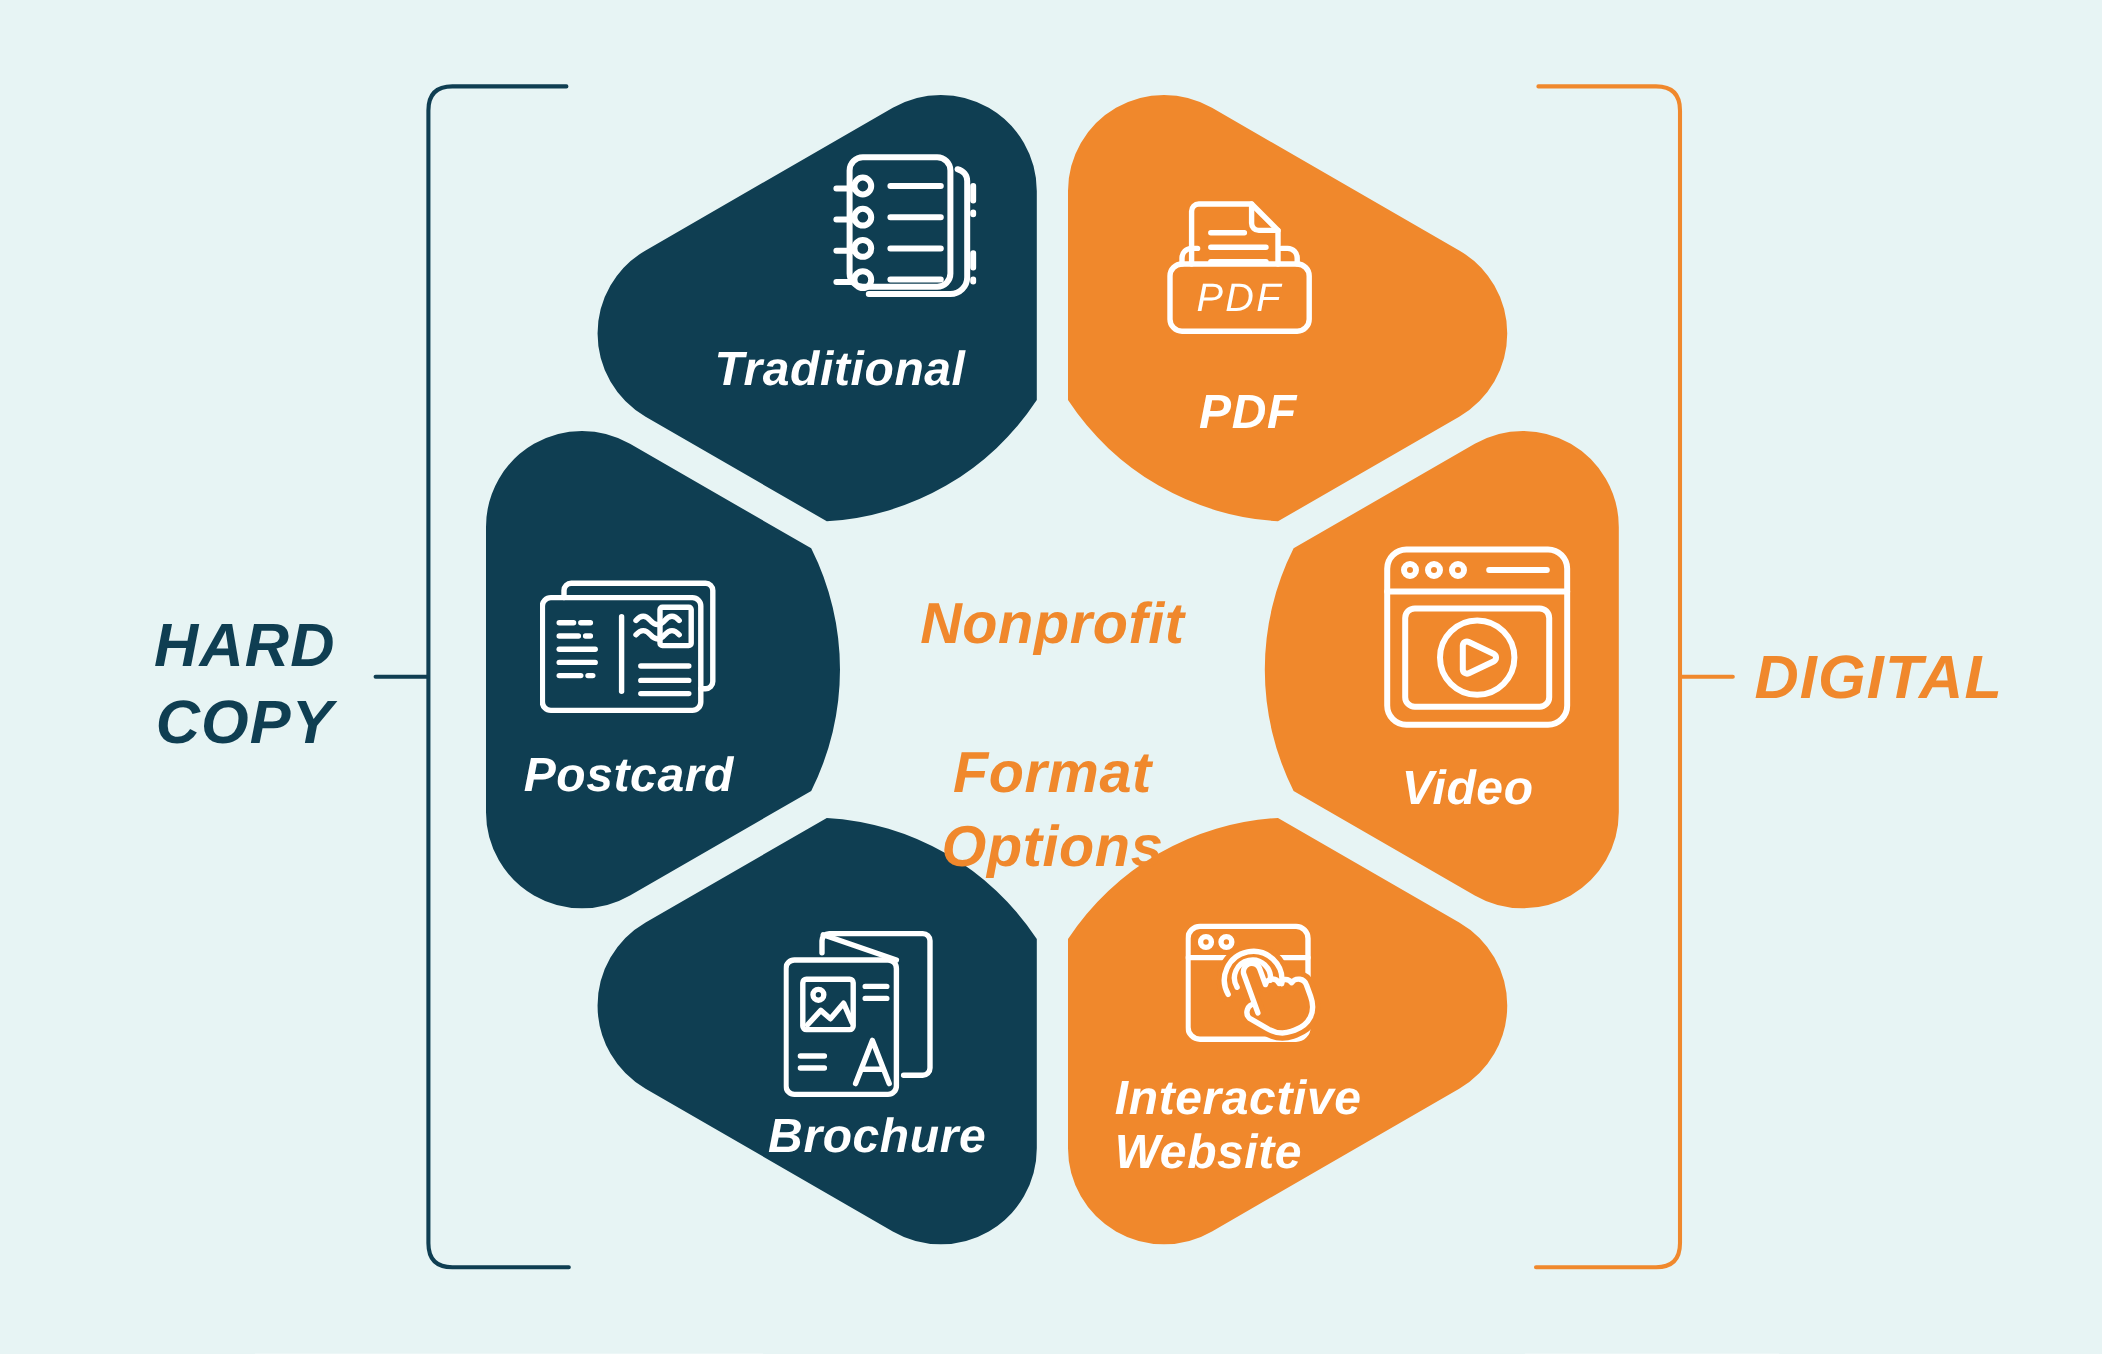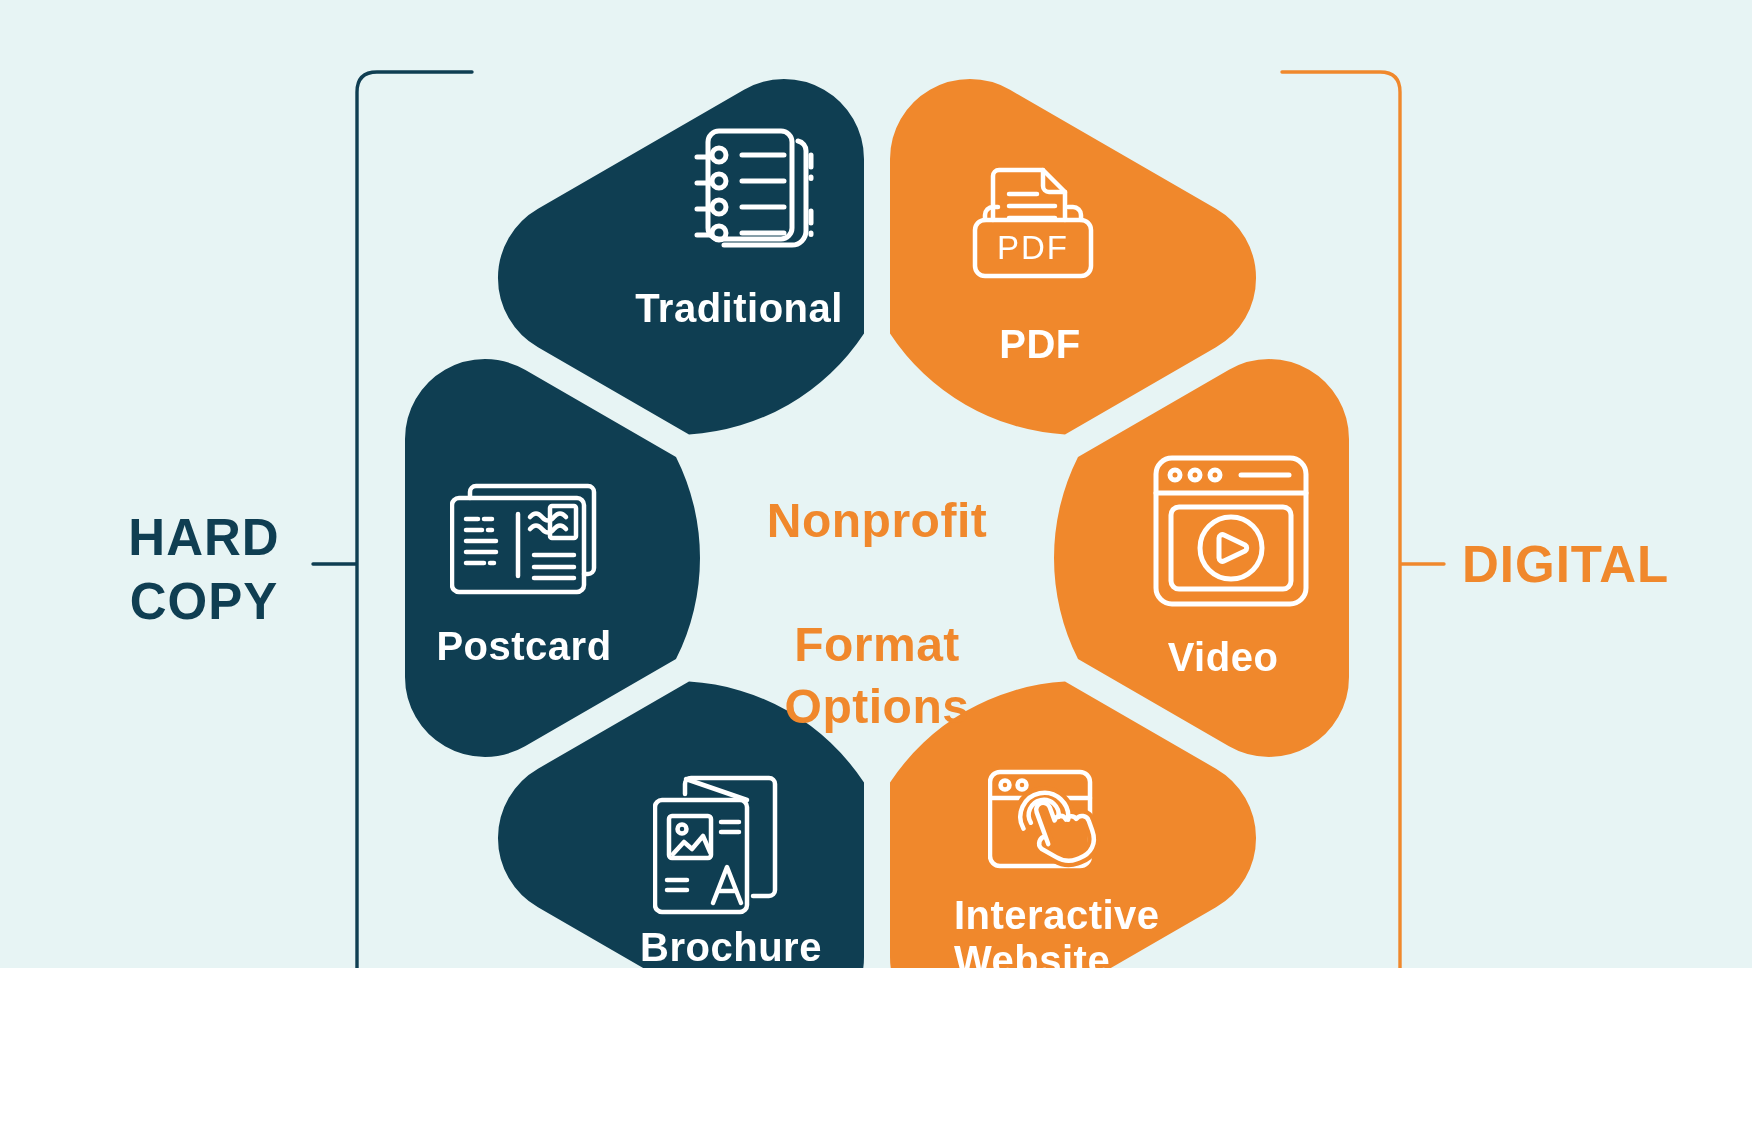--- a/index.html
+++ b/index.html
@@ -1,22 +1,22 @@
 <!DOCTYPE html>
 <html><head>
 <meta charset="utf-8">
 <style>
   html,body{margin:0;padding:0;}
   body{font-family:"Liberation Sans", sans-serif;}
-  .stage{position:relative;width:1752px;height:968px;overflow:hidden;background:#e7f4f4;}
+  .stage{position:relative;width:1752px;height:1128px;overflow:hidden;background:#e7f4f4;font-style:italic;}
   .stage svg{display:block;}
   #flower{position:absolute;left:0;top:0;}
   .icon{position:absolute;pointer-events:none;}
   .petal-label{position:absolute;color:#ffffff;font-weight:700;font-size:40px;line-height:42px;text-align:center;transform:translate(-50%,-50%);white-space:nowrap;letter-spacing:.5px;}
-  .petal-label.left-align{text-align:left;transform:translate(0,-50%);line-height:45px;margin-left:25px;}
+  .petal-label.left-align{text-align:left;transform:translate(0,-50%);line-height:45px;}
   .center-title{position:absolute;left:877px;top:568px;transform:translate(-50%,-50%);text-align:center;font-weight:700;font-size:48px;line-height:62px;letter-spacing:.5px;white-space:nowrap;}
   .side-label{position:absolute;font-weight:700;font-size:51px;line-height:64px;letter-spacing:1px;white-space:nowrap;}
   .side-label.hard{left:204px;top:570px;transform:translate(-50%,-50%);text-align:center;}
   .side-label.digital{left:1462px;top:565px;transform:translate(0,-50%);}
 </style>
 </head>
 <body>
 
 <div class="stage" style="background: rgb(231, 244, 244);">
 
@@ -105,21 +105,21 @@
         <path d="M56,86 V52 a7 7 0 0 1 14,0 v14 a6 6 0 0 1 11,3 a6 6 0 0 1 10,3 a7 7 0 0 1 11,6 v10 c0,14 -9,22 -22,22 h-3 c-8,0 -13,-3 -18,-9 l-11,-13 a7 7 0 0 1 8,-10 z"></path>
       </g>
       <g>
         <path d="M47,60 a15 15 0 1 1 28,4"></path>
         <path d="M38,63 a24 24 0 1 1 45,7"></path>
         <path d="M56,86 V52 a7 7 0 0 1 14,0 v14 a6 6 0 0 1 11,3 a6 6 0 0 1 10,3 a7 7 0 0 1 11,6 v10 c0,14 -9,22 -22,22 h-3 c-8,0 -13,-3 -18,-9 l-11,-13 a7 7 0 0 1 8,-10 z"></path>
       </g>
     </g>
   </svg>
 
-  <div class="petal-label" style="left:739px;top:308px">
+  <div class="petal-label" style="left:700px;top:308px">
     <span>Traditional</span><br>
   </div>
 
   <div class="petal-label" style="left:1040px;top:344px">
     <span>PDF</span>
   </div>
 
   <div class="petal-label" style="left:524px;top:646px">
     <span>Postcard</span>
   </div>

